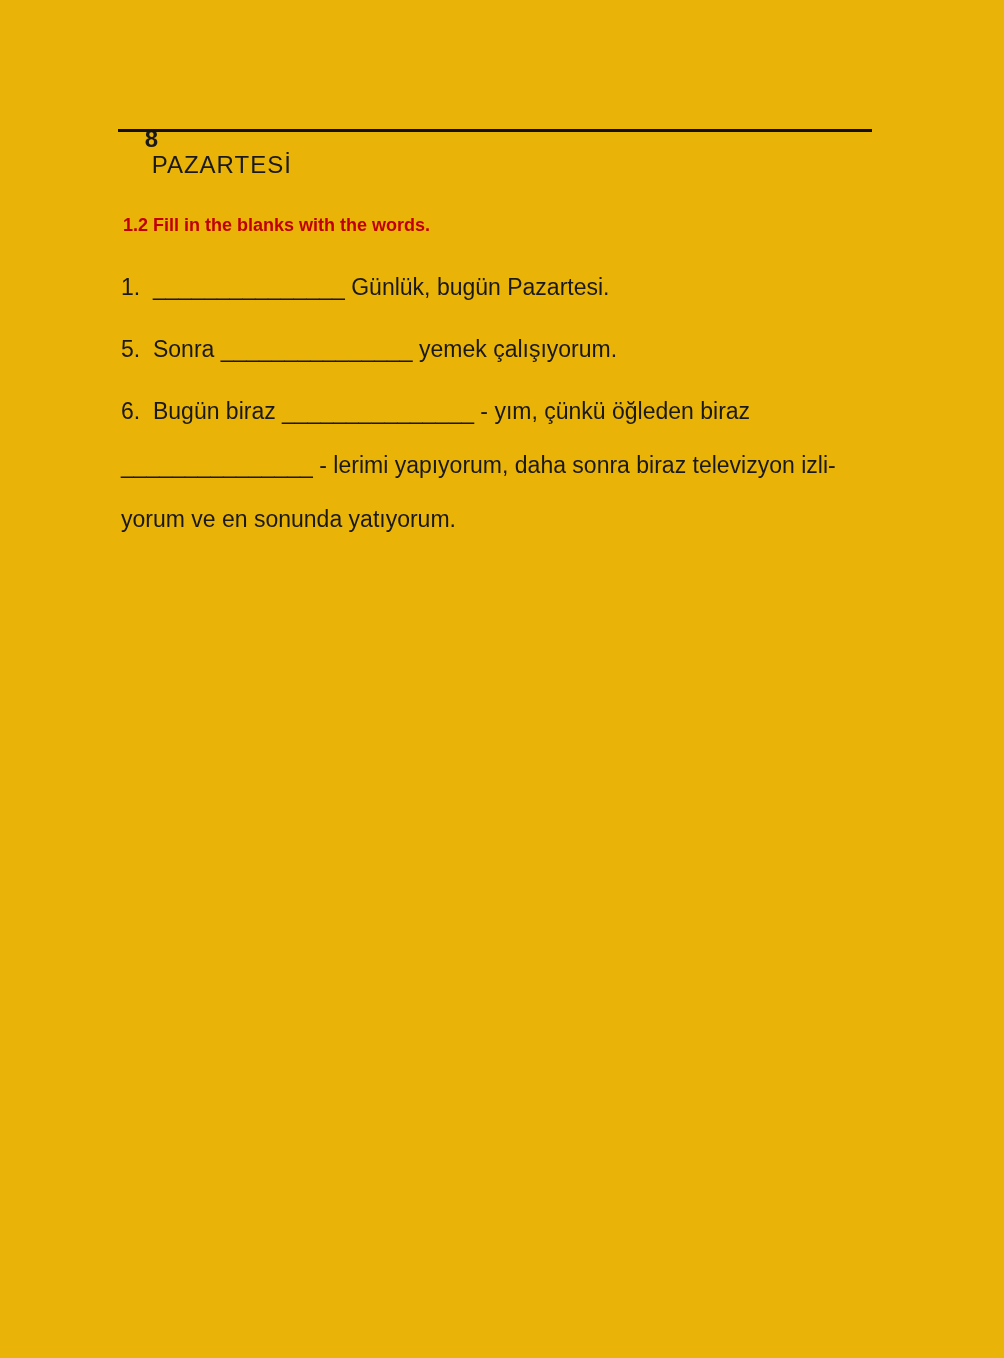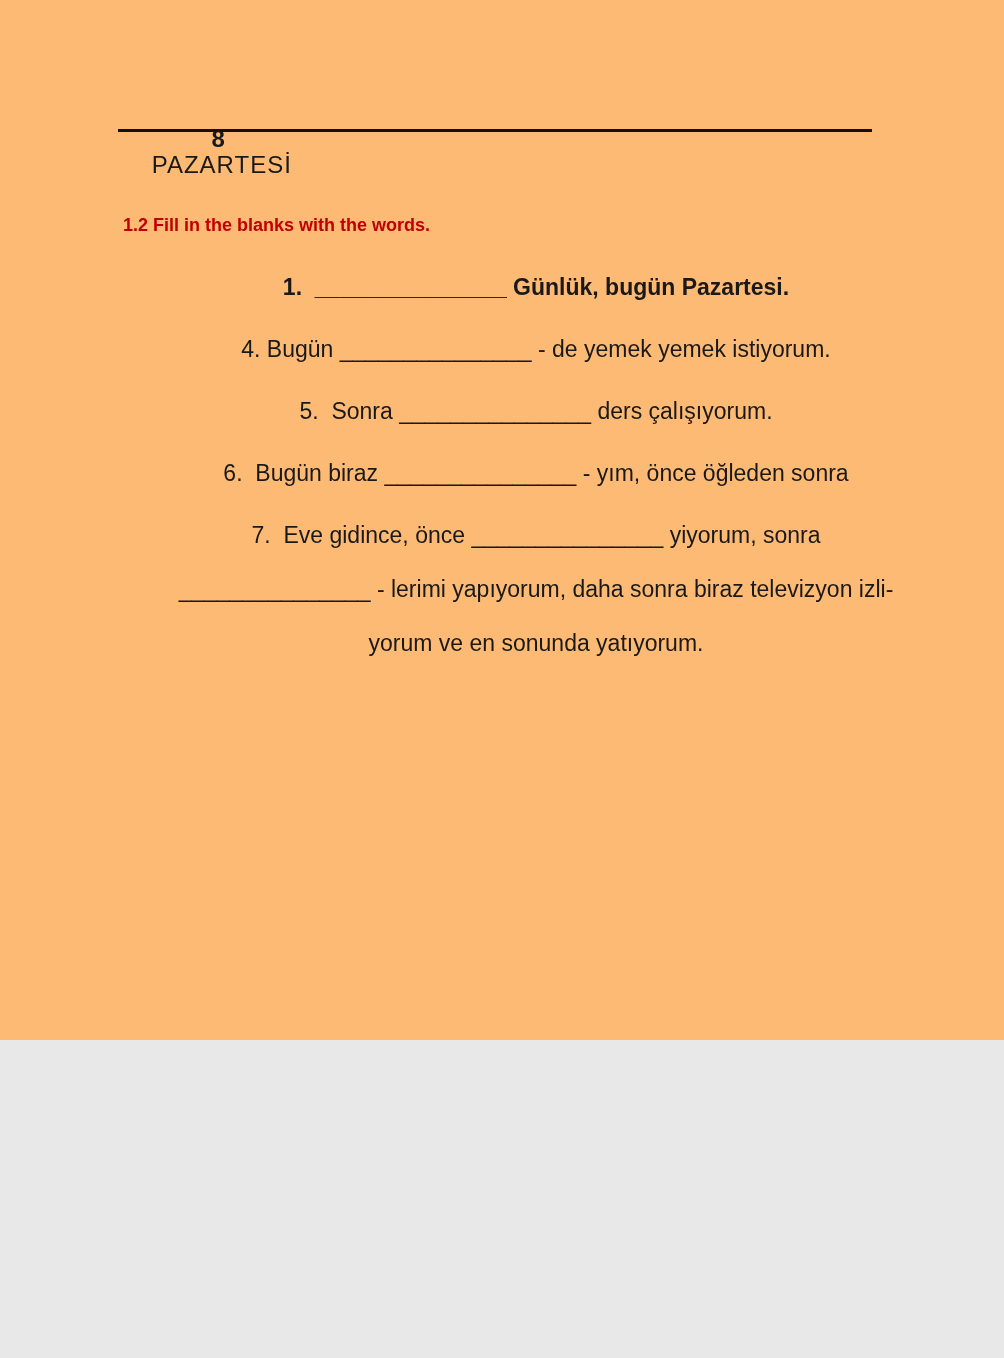--- a/index.html
+++ b/index.html
@@ -3,26 +3,25 @@
 <meta charset="utf-8">
 <style>
   html, body {
     margin: 0;
     padding: 0;
     background: #e8e8e8;
   }
   .page {
     position: relative;
     width: 1004px;
-    height: 1040px;
-    background: #fdba74;
+    height: 1358px;
+    background: #eab308;
     font-family: "Liberation Sans", sans-serif;
     color: #191919;
     overflow: hidden;
-    text-align: center;
   }
   .header {
     position: absolute;
     left: 118px;
     top: 100px;
     font-size: 24px;
     line-height: 26px;
     white-space: pre;
   }
   .header .pnum {
@@ -59,21 +58,20 @@
   }
   .line {
     line-height: 54px;
     white-space: pre;
   }
   .line.item-start {
     margin-top: 8px;
   }
   .lines .line:first-child {
     margin-top: 0;
-    font-weight: bold;
   }
   .blank {
     letter-spacing: 0;
   }
 </style>
 </head>
 <body>
 
 <div class="page">
 
@@ -85,28 +83,26 @@
   <div class="rule"></div>
 
   <div class="heading">1.2 Fill in the blanks with the words.</div>
 
   <div class="lines">
 
     <div class="line item-start"><span>1.  </span><span class="blank">_______________</span><span> Günlük, bugün Pazartesi.</span></div>
 
 
 
-    <div class="line item-start"><span>4. Bugün </span><span class="blank">_______________</span><span> - de yemek yemek istiyorum.</span></div>
 
-    <div class="line item-start"><span>5.  Sonra </span><span class="blank">_______________</span><span> ders çalışıyorum.</span></div>
+    <div class="line item-start"><span>5.  Sonra </span><span class="blank">_______________</span><span> yemek çalışıyorum.</span></div>
 
-    <div class="line item-start"><span>6.  Bugün biraz </span><span class="blank">_______________</span><span> - yım, önce öğleden sonra</span></div>
+    <div class="line item-start"><span>6.  Bugün biraz </span><span class="blank">_______________</span><span> - yım, çünkü öğleden biraz</span></div>
 
 
-    <div class="line item-start"><span>7.  Eve gidince, önce </span><span class="blank">_______________</span><span> yiyorum, sonra</span></div>
 
     <div class="line"><span class="blank">_______________</span><span> - lerimi yapıyorum, daha sonra biraz televizyon izli-</span></div>
 
     <div class="line"><span>yorum ve en sonunda yatıyorum.</span></div>
 
   </div>
 
 </div>
 
 </body></html>

